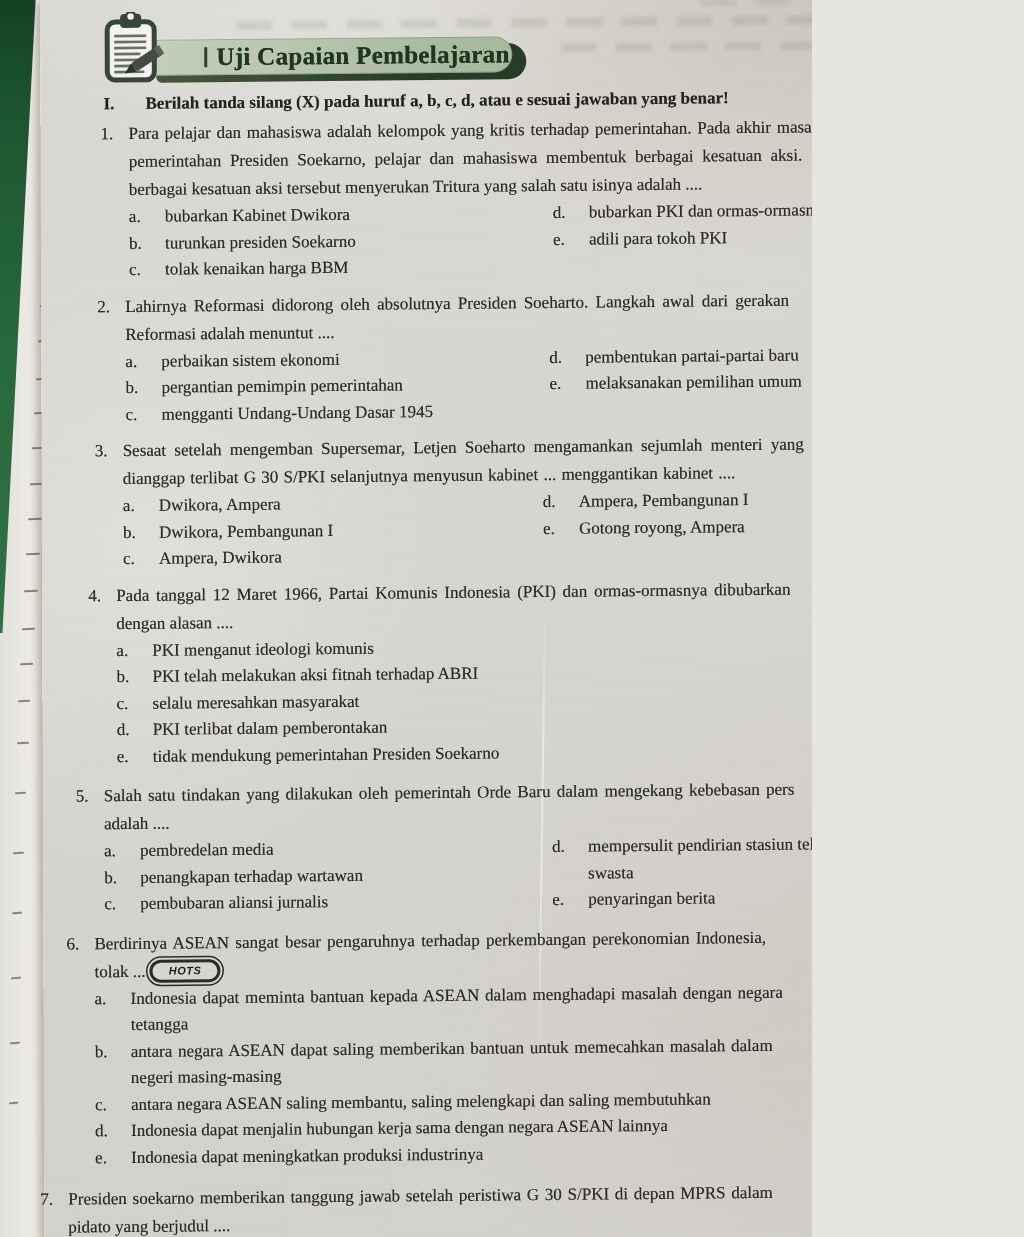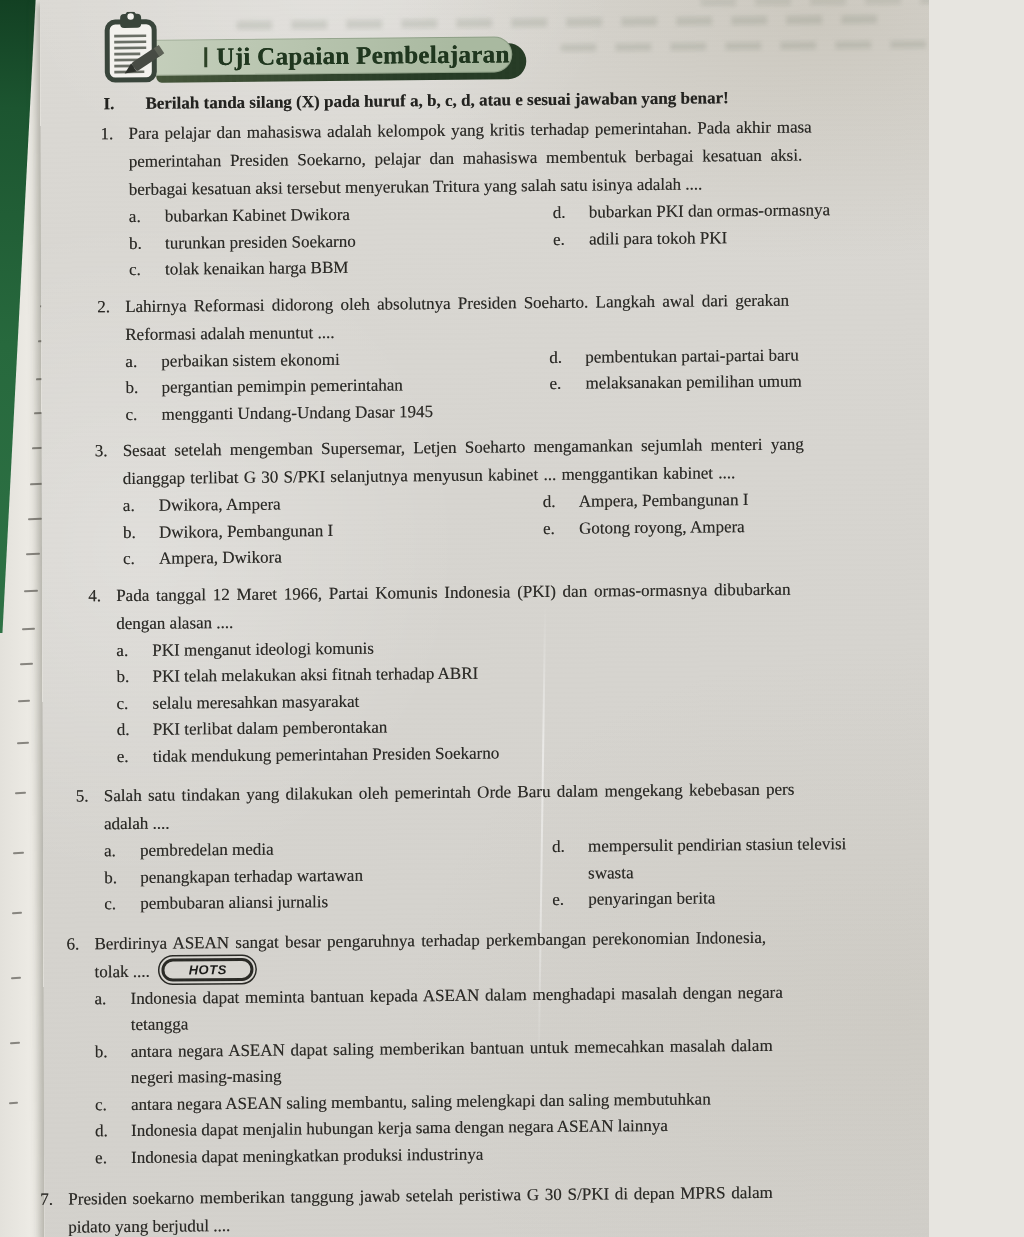--- a/index.html
+++ b/index.html
@@ -1,17 +1,17 @@
 <!DOCTYPE html>
 <html style="--c-banner_green: #c5cfbc; --c-banner_shadow: #273c26; --c-title_text: #20371f; --c-desk_green: #1c5530; --c-paper: #d7d5d0;"><head>
 <meta charset="utf-8">
 <style>
   html,body{margin:0;padding:0;}
   body{width:1024px;height:1237px;overflow:hidden;background:#e7e5e0;}
-  .scene{position:relative;width:929px;height:1237px;overflow:hidden;font-family:"Liberation Serif",serif;}
+  .scene{position:relative;width:812px;height:1237px;overflow:hidden;font-family:"Liberation Serif",serif;}
   
   .wedge{position:absolute;left:0;top:-8px;width:36px;height:640px;transform-origin:0 0;transform:rotate(3deg);
     background:linear-gradient(180deg,#123f22 0%,#1c5530 18%,#27693d 55%,#2e7245 100%);}
   
   .underpage{position:absolute;left:0;top:0;width:90px;height:1237px;
     background:linear-gradient(90deg,#e3e1db 0%,#edebe5 35%,#e9e7e1 100%);}
   .dash{position:absolute;height:2px;background:#75736d;border-radius:2px;transform:rotate(-3deg);opacity:.85;}
   
   .paper{position:absolute;left:42px;top:-6px;width:1000px;height:1250px;
     transform:rotate(-0.55deg) skewX(-0.35deg);transform-origin:50% 45%;
@@ -57,23 +57,23 @@
   .qbody{flex:1;}
   .line{line-height:28px;white-space:nowrap;}
   .opts{line-height:26.5px;}
   .opts.two{display:flex;}
   .opts .colL{width:var(--lcol,424px);flex:0 0 auto;}
   .opts .colR{flex:1;}
   .opt{display:flex;}
   .ol{width:36px;flex:0 0 auto;line-height:26.5px;}
   .ot{flex:1;}
   .oline{line-height:26.5px;white-space:nowrap;}
-  .hots{display:inline-block;margin-left:12px;padding:0 24px;border:3px solid #2a2a26;border-radius:12px;
+  .hots{display:inline-block;padding:0 16px;border:3px solid #2a2a26;border-radius:12px;
     box-shadow:0 0 0 2px #d7d5d0, 0 0 0 3.5px #2a2a26;background:#d7d5d0;
-    font-family:"Liberation Sans",sans-serif;font-style:italic;font-weight:800;font-size:13px;
+    font-family:"Liberation Sans",sans-serif;font-style:italic;font-weight:800;font-size:11px;
     letter-spacing:.5px;line-height:17px;color:#1c1c1a;transform:translateY(-2px);text-shadow:none;}
   .crease{position:absolute;left:498px;top:610px;width:2px;height:460px;transform:rotate(1deg);
     background:linear-gradient(180deg,transparent,rgba(255,255,255,.5) 30%,rgba(255,255,255,.4) 70%,transparent);}
 </style>
 </head>
 <body>
 
 <div class="scene">
   <div class="underpage" id="underpage">
       <div class="dash" style="top: 100px; left: 50px; width: 24px;"></div>

